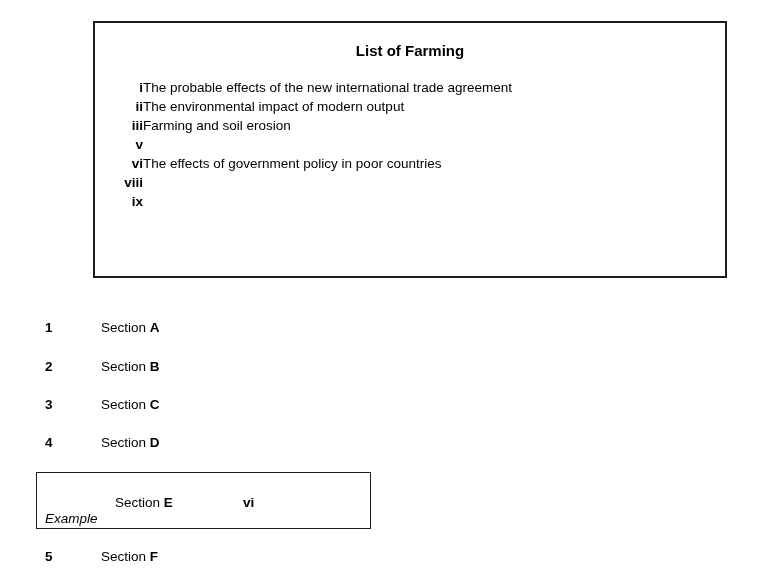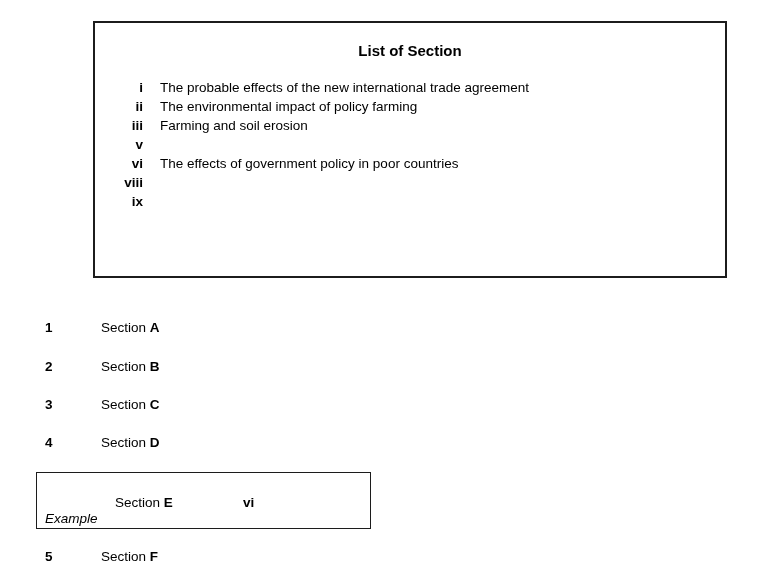--- a/index.html
+++ b/index.html
@@ -21,21 +21,21 @@
   }
   .box-title {
     text-align: center;
     font-weight: bold;
     font-size: 15px;
     padding-top: 19px;
   }
   .headings-list { margin-top: 19px; }
   .heading-item { display: flex; line-height: 19px; font-size: 13.5px; }
   .numeral { width: 48px; text-align: right; font-weight: bold; flex: none; }
-  .heading-text { margin-left: 17px; white-space: nowrap; }
+  .heading-text { white-space: nowrap; }
 
   
   .question-row { position: absolute; left: 0; width: 768px; height: 18px; font-size: 13.5px; }
   .q-num { position: absolute; left: 45px; font-weight: bold; }
   .q-label { position: absolute; left: 101px; white-space: nowrap; }
   .q-letter { font-weight: bold; }
   .row-1 { top: 320px; }
   .row-2 { top: 359px; }
   .row-3 { top: 397px; }
   .row-4 { top: 435px; }
@@ -53,29 +53,29 @@
   .ex-label { position: absolute; left: 8px; top: 38px; font-style: italic; }
   .ex-section { position: absolute; left: 78px; top: 22px; white-space: nowrap; }
   .ex-answer { position: absolute; left: 206px; top: 22px; font-weight: bold; }
 </style>
 </head>
 <body>
 
 <div class="page">
 
   <div class="headings-box">
-    <div class="box-title">List of Section</div>
+    <div class="box-title">List of Farming</div>
     <div class="headings-list">
       <div class="heading-item">
         <span class="numeral">i</span>
         <span class="heading-text">The probable effects of the new international trade agreement</span>
       </div>
       <div class="heading-item">
         <span class="numeral">ii</span>
-        <span class="heading-text">The environmental impact of policy farming</span>
+        <span class="heading-text">The environmental impact of modern output</span>
       </div>
       <div class="heading-item">
         <span class="numeral">iii</span>
         <span class="heading-text">Farming and soil erosion</span>
       </div>
       <div class="heading-item">
         <span class="numeral">v</span>
       </div>
       <div class="heading-item">
         <span class="numeral">vi</span>

